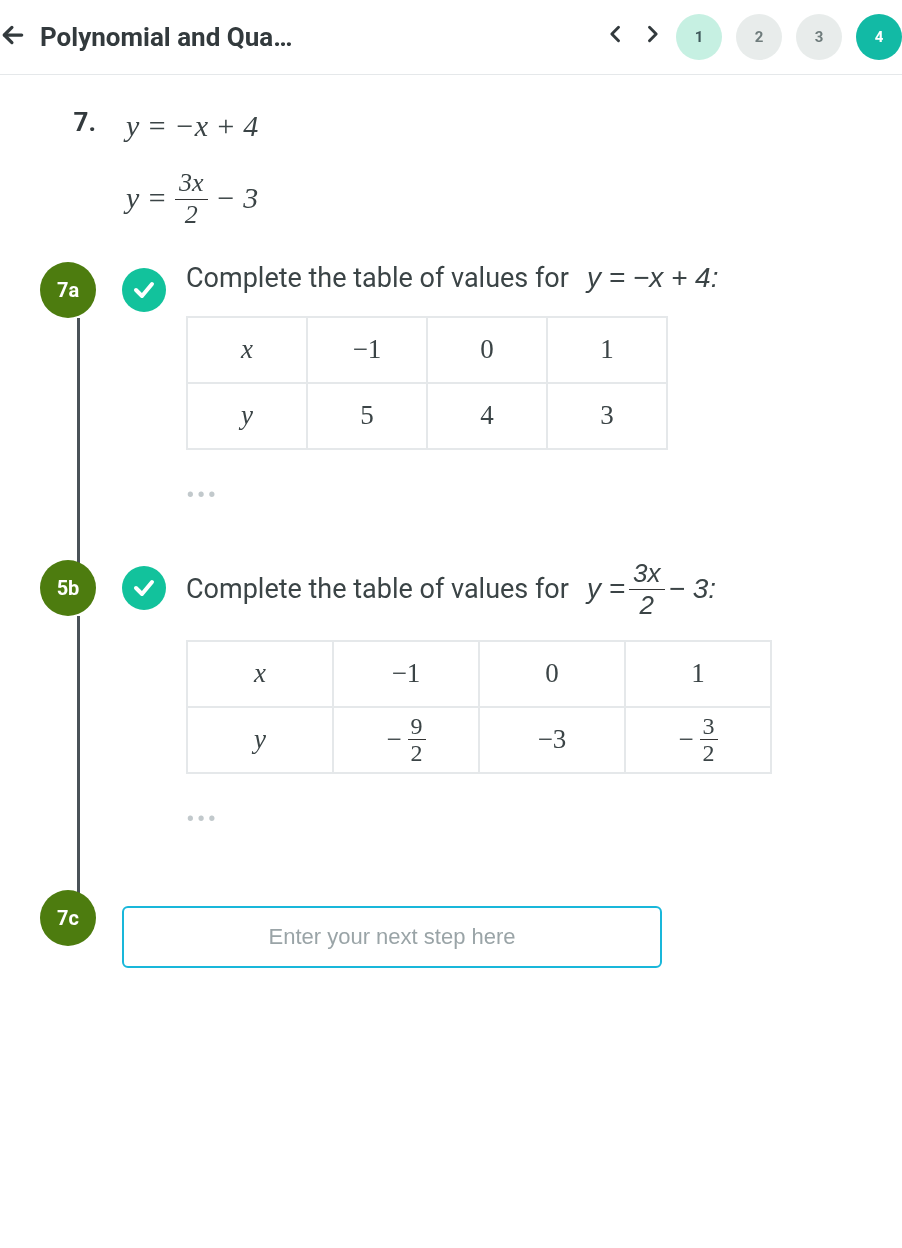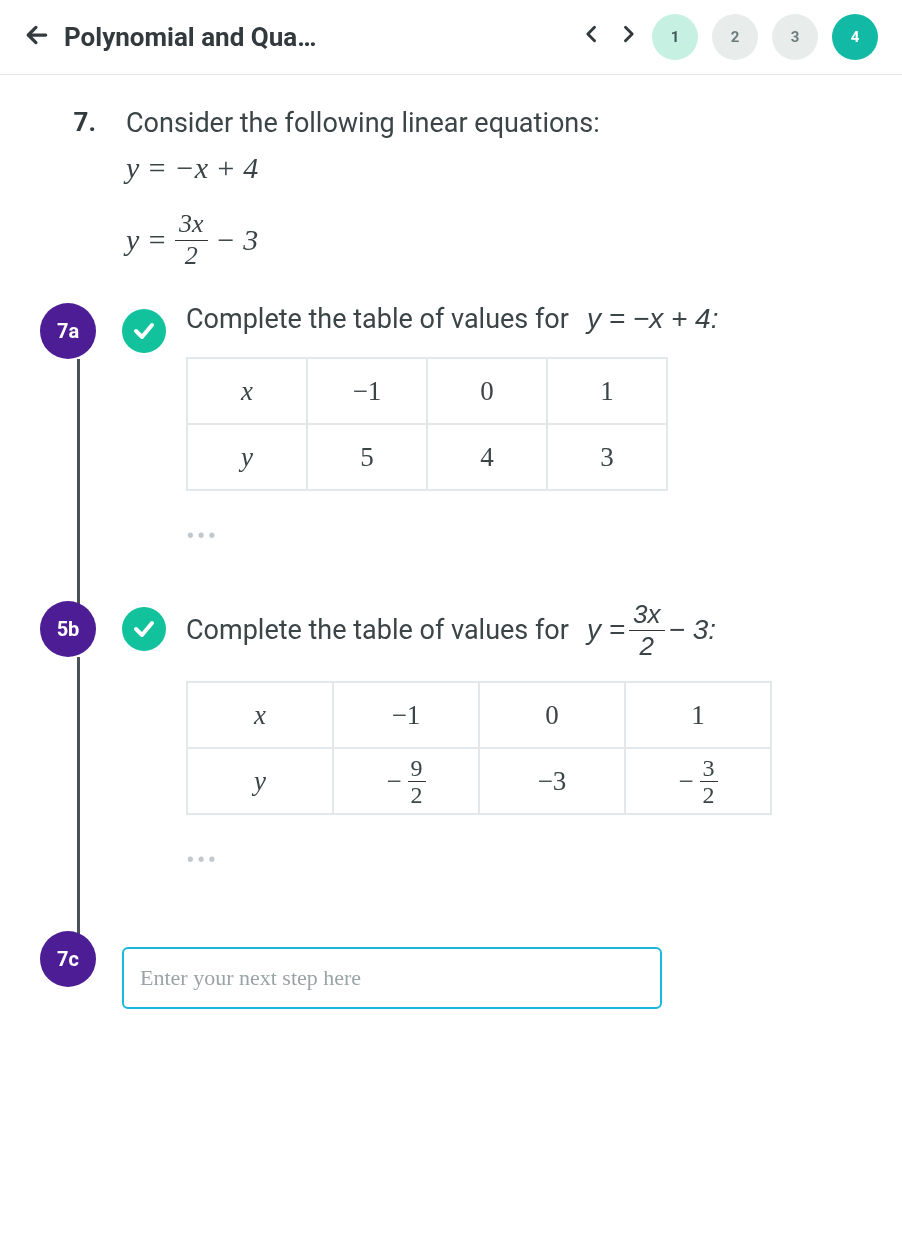--- a/index.html
+++ b/index.html
@@ -5,21 +5,21 @@
 * { box-sizing: border-box; margin: 0; padding: 0; }
 body {
   font-family: -apple-system, BlinkMacSystemFont, "Segoe UI", Roboto, Arial, sans-serif;
   background: #fff;
   width: 902px;
   color: #333a3d;
 }
 .header {
   display: flex;
   align-items: center;
-  padding: 14px 24px;
+  padding: 14px 0;
   border-bottom: 1px solid #e5e8ea;
   background: #fff;
 }
 .back-arrow {
   font-size: 30px;
   font-weight: 700;
   color: #333a3d;
   margin-right: 14px;
   cursor: pointer;
 }
@@ -56,21 +56,21 @@
 .frac { display: inline-flex; flex-direction: column; align-items: center; vertical-align: middle; font-size: 26px; line-height: 1; }
 .frac .top { border-bottom: 1.5px solid #333; padding: 0 4px 3px 4px; }
 .frac .bot { padding-top: 2px; }
 
 .part { display: flex; padding: 0 40px 50px 40px; position: relative; }
 .timeline {
   position: absolute; left: 77px; top: 56px; bottom: -22px;
   width: 3px; background: #4a5258;
 }
 .badge {
-  width: 56px; height: 56px; border-radius: 50%; background: #4c1d95;
+  width: 56px; height: 56px; border-radius: 50%; background: #4d7c0f;
   color: #fff; font-weight: 700; font-size: 20px;
   display: flex; align-items: center; justify-content: center;
   flex-shrink: 0; z-index: 2;
 }
 .badge-gap { width: 26px; flex-shrink: 0; }
 .check-circle {
   width: 44px; height: 44px; border-radius: 50%; background: #12c29c;
   display: flex; align-items: center; justify-content: center; flex-shrink: 0;
   margin-top: 6px;
 }
@@ -92,21 +92,21 @@
 .cellfrac .f { display:inline-flex; flex-direction:column; align-items:center; line-height:1; font-size:24px;}
 .cellfrac .f .n { border-bottom:1.5px solid #333; padding:0 3px 1px 3px;}
 .cellfrac .f .d { padding-top:1px;}
 
 .dots { margin-top: 30px; color: #c2c9cc; font-size: 26px; letter-spacing: 2px; cursor:pointer;}
 
 .answer-input {
   margin-top: 22px; width: 540px; height: 62px;
   border: 2px solid #19b7da; border-radius: 6px;
   font-size: 22px; padding: 0 16px; color: #888;
-  font-family: Liberation Serif, serif; outline: none;
+  font-family: Liberation Sans, sans-serif; outline: none; text-align: center;
 }
 .answer-input::placeholder { color: #9aa4a7; }
 </style>
 </head>
 <body>
 
 <div class="header">
   <div class="back-arrow">
     <svg width="26" height="26" viewBox="0 0 24 24" fill="none" stroke="#333a3d" stroke-width="3" stroke-linecap="round" stroke-linejoin="round">
         <line x1="20" y1="12" x2="4" y2="12"></line>
@@ -130,21 +130,20 @@
     <div class="pill idle">3</div>
     <div class="pill done">4</div>
   </div>
 </div>
 
 <div class="content">
 
   <div class="q-row">
     <div class="q-num">7.</div>
     <div class="q-body">
-      <div>Consider the following linear equations:</div>
       <div class="eq">y = −x + 4</div>
       <div class="eq" style="display:flex;align-items:center;gap:8px;margin-top:20px;">
         <span>y =</span>
         <span class="frac">
             <span class="top">3x</span>
             <span class="bot">2</span>
           </span>
         <span>− 3</span>
       </div>
     </div>

